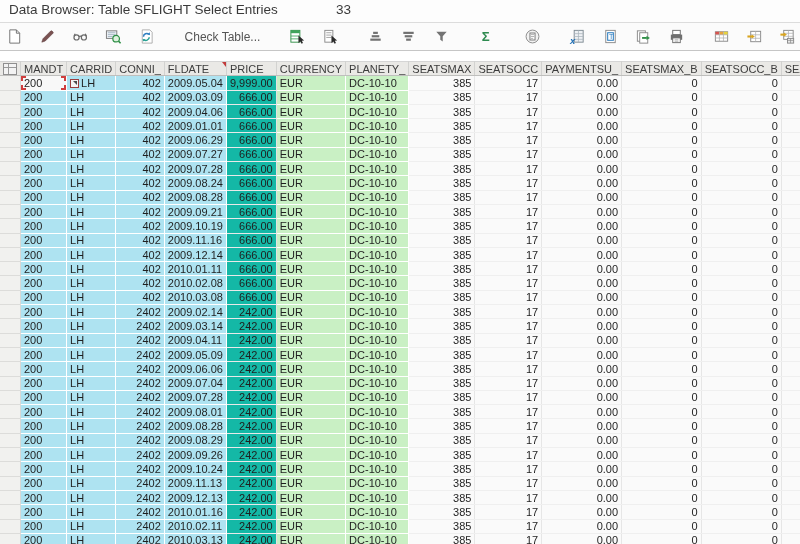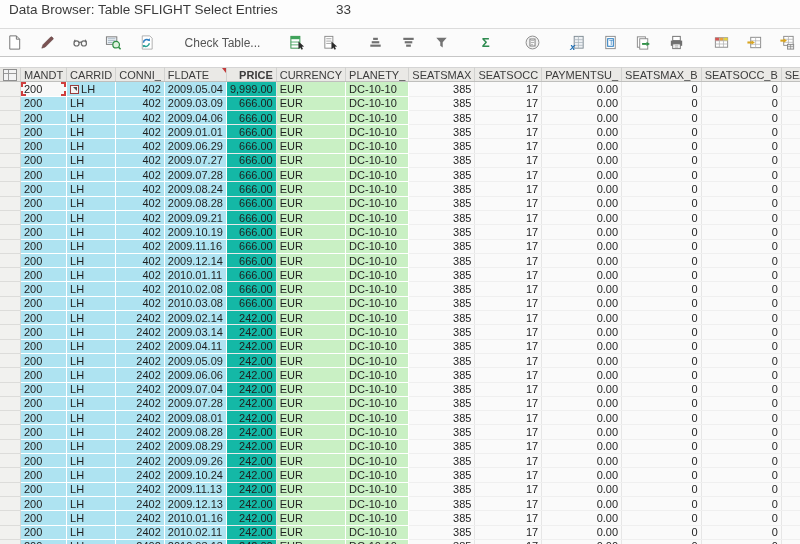--- a/index.html
+++ b/index.html
@@ -5,21 +5,21 @@
   * { box-sizing: border-box; }
   html,body { margin:0; padding:0; }
   body {
     width:800px; height:544px; overflow:hidden;
     background:#ffffff;
     font-family:"Liberation Sans", sans-serif;
     color:#333;
   }
   
   .titlebar {
-    height:29px; line-height:20px; padding-left:9px;
+    height:23px; line-height:20px; padding-left:9px;
     font-size:13.5px; color:#3a3a3a; background:#fdfdfd;
     border-bottom:1px solid #dcdcdc; white-space:nowrap;
   }
   .titlebar .count { margin-left:58px; }
   
   .toolbar {
     height:28px; display:flex; align-items:center;
     padding-left:5px; background:#fbfbfb;
     border-bottom:1px solid #c6c6c6;
     gap:12px;
@@ -39,21 +39,21 @@
     padding:0 3px; white-space:nowrap; overflow:hidden;
     height:14.3px; font-weight:normal;
   }
   thead th {
     background:#eae9e6; text-align:left; color:#3c3c3c;
     border-top:1px solid #d5d5d5;
     border-right:1px solid #d2d2d0;
     border-bottom:1px solid #bfbfbd;
     position:relative;
   }
-  thead th.num { text-align:right;font-weight:bold; }
+  thead th.num { text-align:left; }
   th.sel-all::before {
     content:""; display:inline-block; width:12px; height:10px;
     border:1px solid #8f8f8f; vertical-align:middle; background:
       linear-gradient(#9a9a9a,#9a9a9a) 0 3px/12px 1px no-repeat,
       linear-gradient(#9a9a9a,#9a9a9a) 4px 0/1px 10px no-repeat,
       #f3f3f3;
   }
   th.fldate-th::after {
     content:""; position:absolute; top:0; right:-4px; z-index:2;
     border-left:4px solid transparent; border-right:4px solid transparent;

